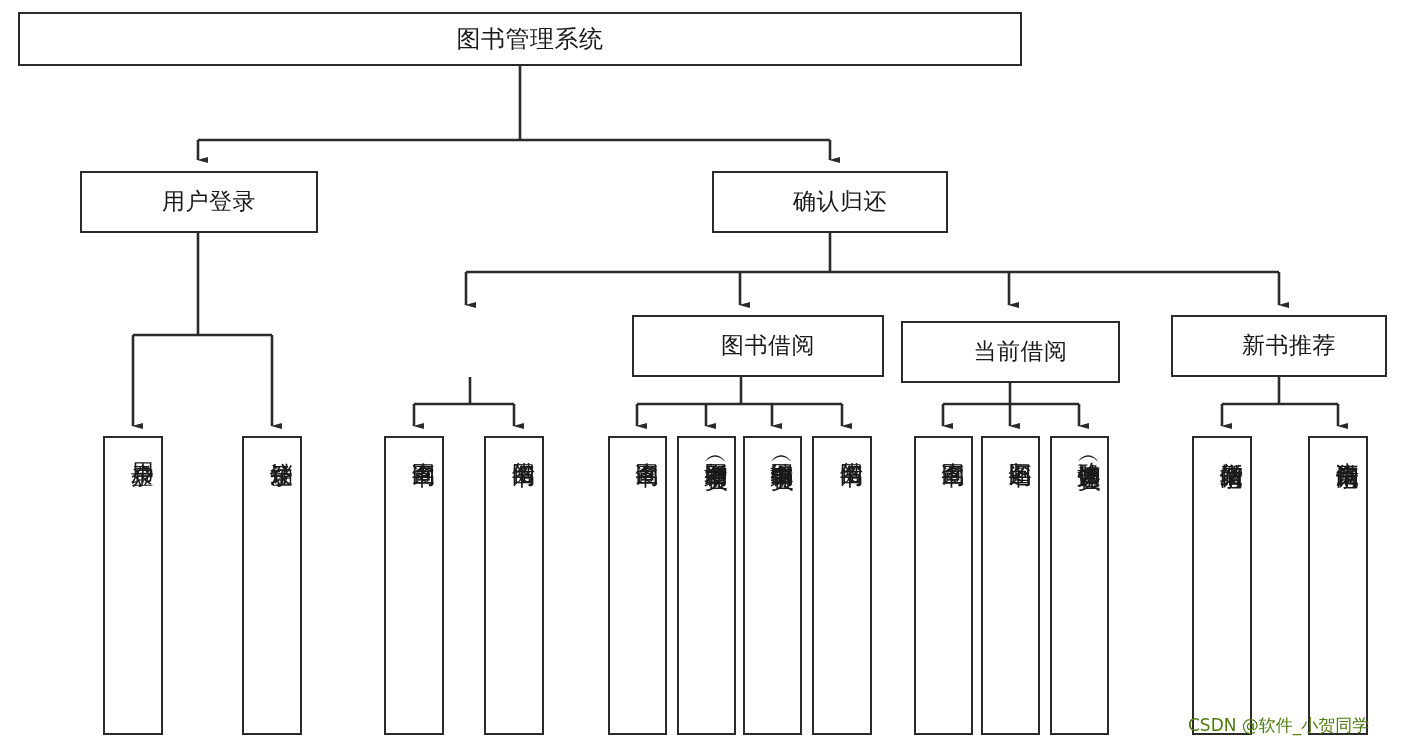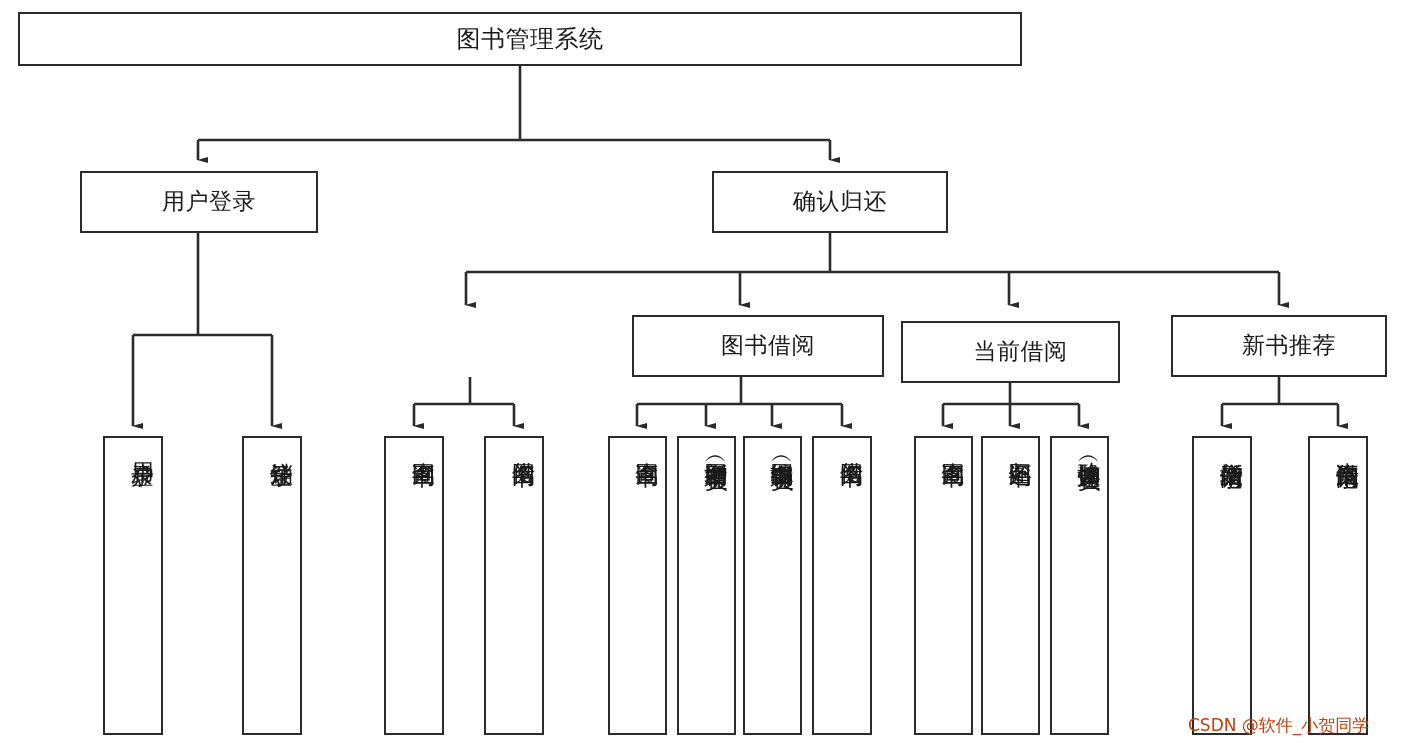--- a/index.html
+++ b/index.html
@@ -60,21 +60,21 @@
     font-size: 23px;
     line-height: 1.22;
     letter-spacing: 1px;
     white-space: nowrap;
   }
   #watermark {
     position: absolute;
     left: 1188px;
     top: 714px;
     font-size: 17px;
-    color: #c2410c;
+    color: #4d7c0f;
     white-space: nowrap;
     z-index: 5;
     font-family: "DejaVu Sans", "Liberation Sans", sans-serif;
   }
 </style>
 </head>
 <body>
 
 <div id="diagram-root">
 

